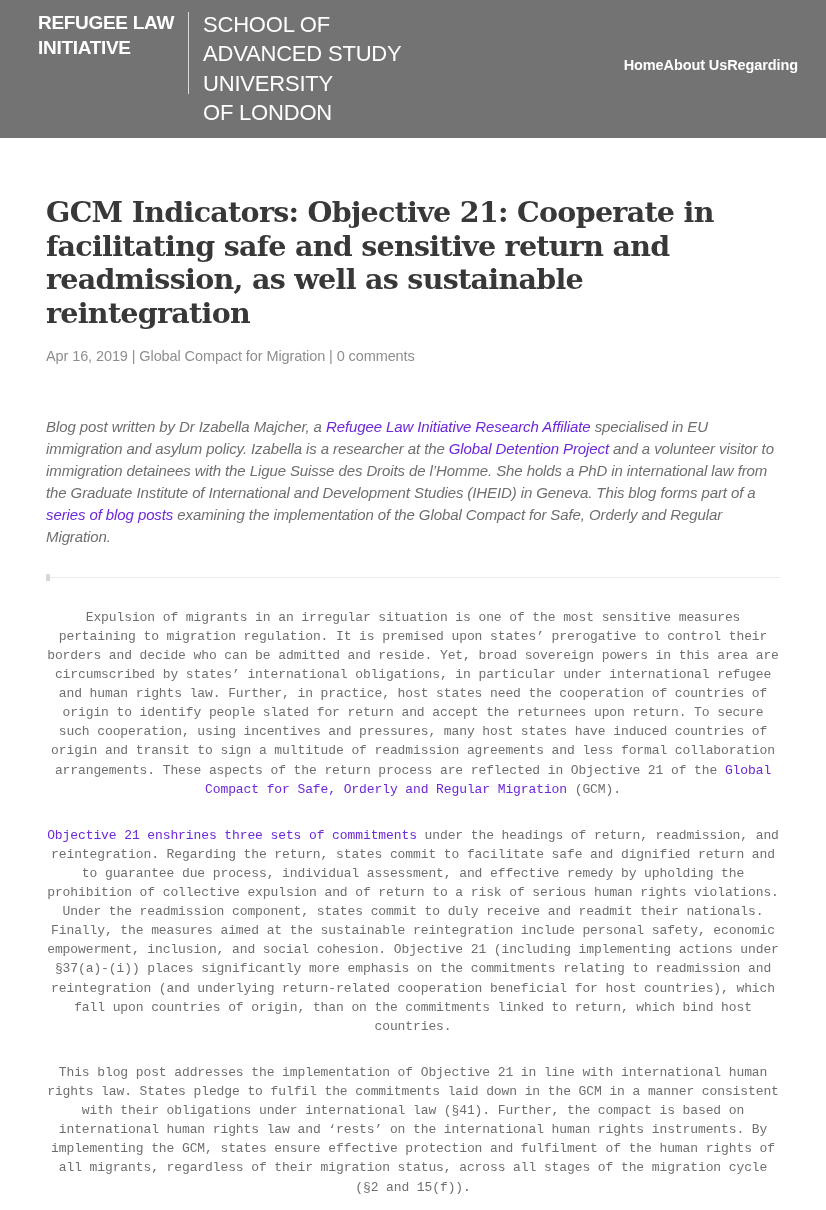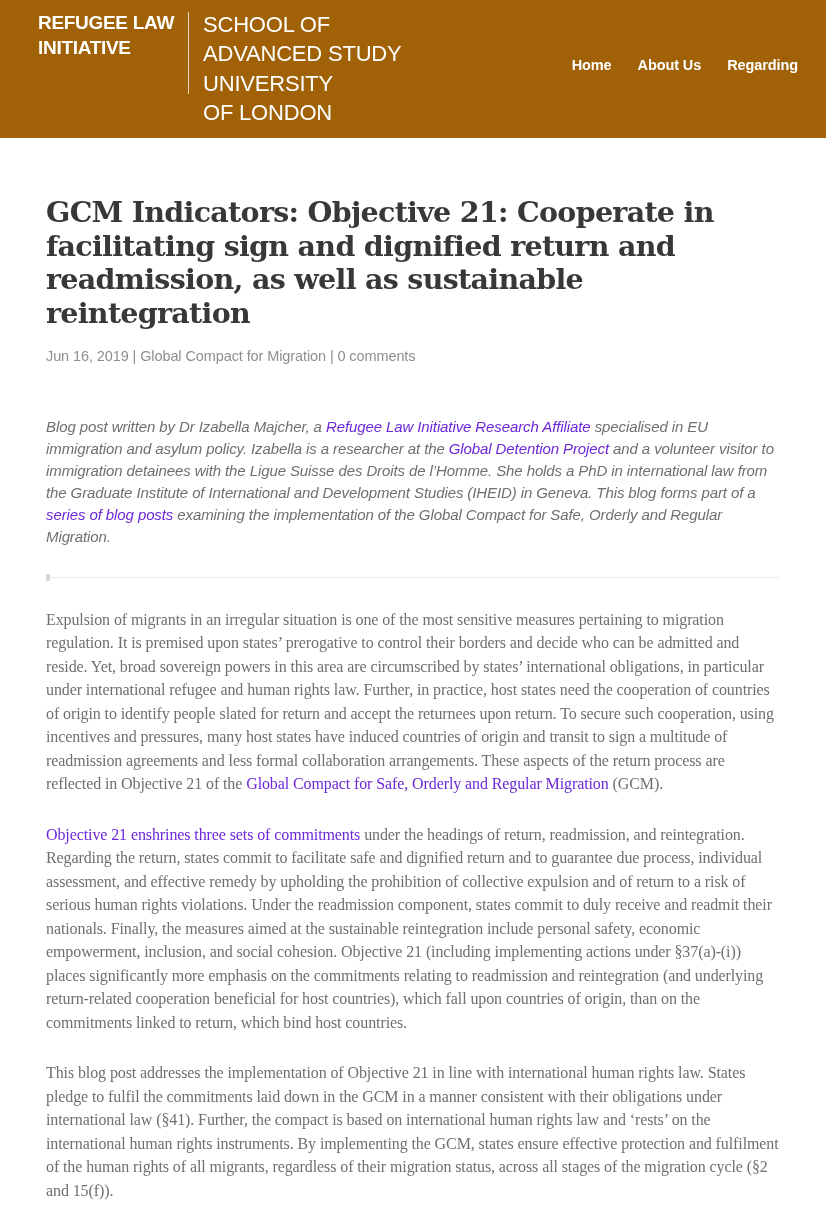--- a/index.html
+++ b/index.html
@@ -11,21 +11,21 @@
     min-height: 1210px;
     background: #ffffff;
     font-family: "DejaVu Sans", sans-serif;
     overflow-x: hidden;
   }
 
   
   .site-header {
     position: relative;
     height: 138px;
-    background: #a16207;
+    background: #737373;
     box-sizing: border-box;
   }
   .brand {
     position: absolute;
     left: 38px;
     top: 8px;
     display: flex;
     align-items: flex-start;
   }
   .brand-primary {
@@ -66,21 +66,20 @@
     color: rgba(255,255,255,0.88);
     letter-spacing: -0.1px;
   }
 
   .main-nav {
     position: absolute;
     right: 28px;
     top: 57px;
     display: flex;
     align-items: center;
-    gap: 26px;
   }
   .nav-link {
     font-family: "Liberation Sans", sans-serif;
     font-weight: bold;
     font-size: 14.5px;
     color: #ffffff;
     text-decoration: none;
     letter-spacing: -0.1px;
     cursor: pointer;
   }
@@ -139,25 +138,26 @@
     left: 0;
     top: -3px;
     width: 4px;
     height: 7px;
     background: #d8d6d6;
   }
 
   .body-text {
     margin: 0;
     padding-top: 30px;
-    font-family: Liberation Serif, serif;
-    font-size: 16px;
+    font-family: Liberation Mono, monospace;
+    font-size: 13px;
     line-height: 1.47;
     color: #6f6f6f;
     letter-spacing: -0.1px;
+    text-align: center;
   }
   .body-text.tight { padding-top: 27px; }
 </style>
 </head>
 <body>
 
 <header class="site-header">
   <div class="brand">
     <div class="brand-primary">REFUGEE LAW
 INITIATIVE</div>
@@ -169,22 +169,22 @@
   </div>
 
   <nav class="main-nav">
     <a class="nav-link">Home</a>
     <a class="nav-link">About Us</a>
     <a class="nav-link">Regarding</a>
   </nav>
 </header>
 
 <main class="content">
-  <h1 class="post-title">GCM Indicators: Objective 21: Cooperate in facilitating sign and dignified return and readmission, as well as sustainable reintegration</h1>
-  <div class="post-meta">Jun 16, 2019 | Global Compact for Migration | 0 comments</div>
+  <h1 class="post-title">GCM Indicators: Objective 21: Cooperate in facilitating safe and sensitive return and readmission, as well as sustainable reintegration</h1>
+  <div class="post-meta">Apr 16, 2019 | Global Compact for Migration | 0 comments</div>
 
   <p class="intro">
     <span>Blog post written by Dr Izabella Majcher, a </span><a>Refugee Law Initiative Research Affiliate</a><span> specialised in EU immigration and asylum policy. Izabella is a researcher at the </span><a>Global Detention Project</a><span> and a volunteer visitor to immigration detainees with the Ligue Suisse des Droits de l’Homme. She holds a PhD in international law from the Graduate Institute of International and Development Studies (IHEID) in Geneva. This blog forms part of a </span><a>series of blog posts</a><span> examining the implementation of the Global Compact for Safe, Orderly and Regular Migration.</span>
   </p>
 
   <div class="section-divider"></div>
 
   <p class="body-text">
     <span>Expulsion of migrants in an irregular situation is one of the most sensitive measures pertaining to migration regulation. It is premised upon states’ prerogative to control their borders and decide who can be admitted and reside. Yet, broad sovereign powers in this area are circumscribed by states’ international obligations, in particular under international refugee and human rights law. Further, in practice, host states need the cooperation of countries of origin to identify people slated for return and accept the returnees upon return. To secure such cooperation, using incentives and pressures, many host states have induced countries of origin and transit to sign a multitude of readmission agreements and less formal collaboration arrangements. These aspects of the return process are reflected in Objective 21 of the </span><a>Global Compact for Safe, Orderly and Regular Migration</a><span> (GCM).</span>
   </p>

